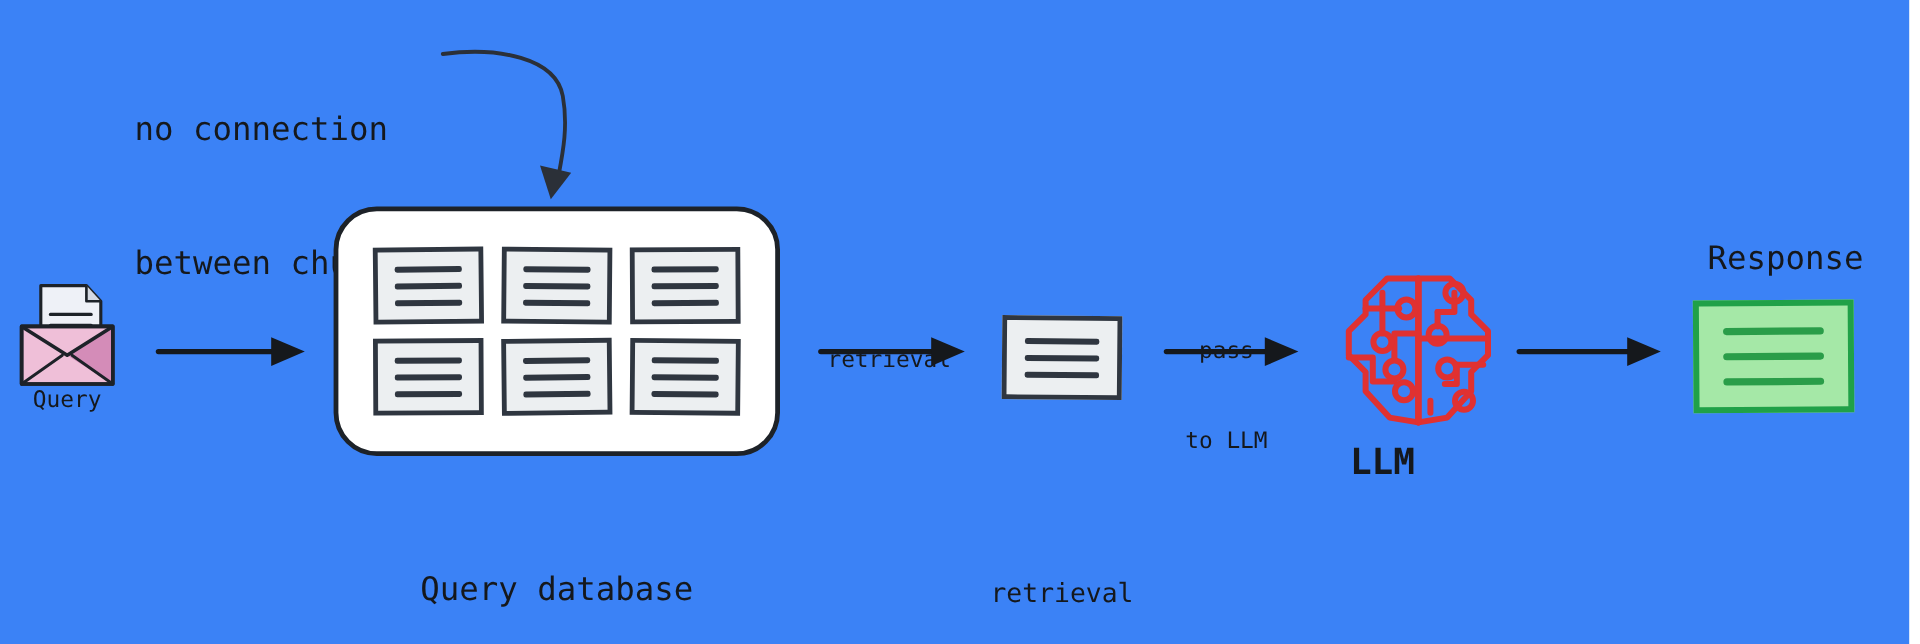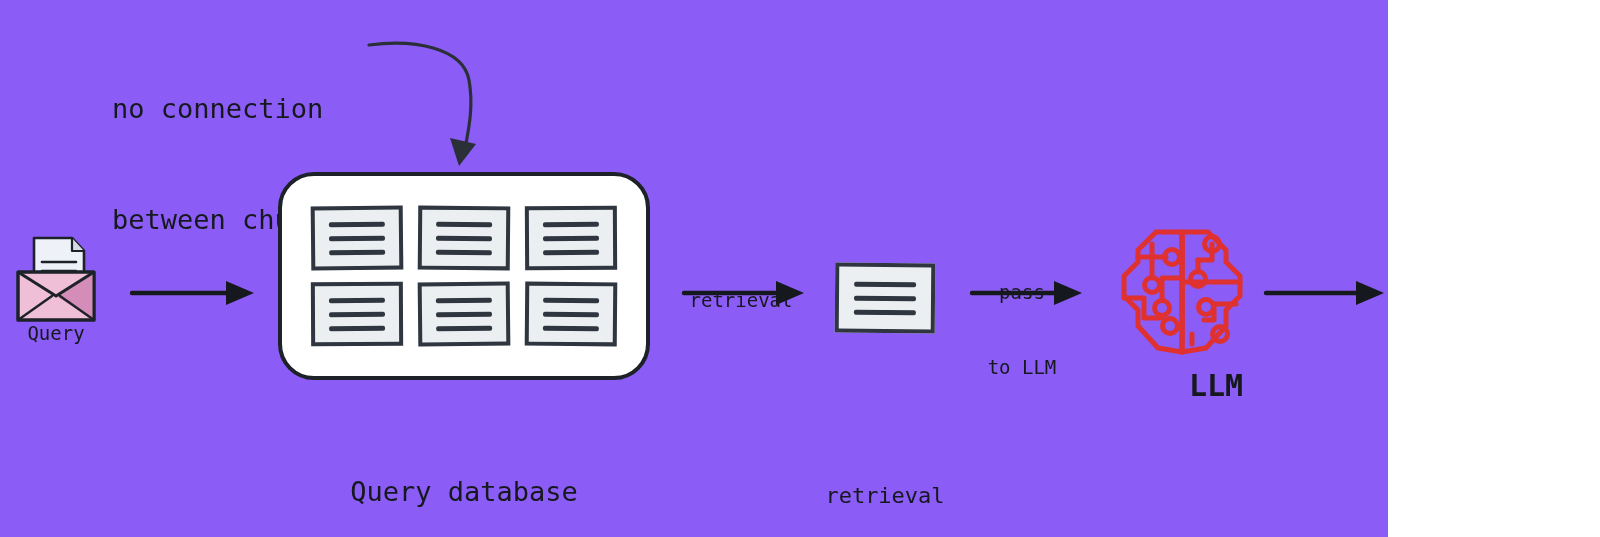--- a/index.html
+++ b/index.html
@@ -2,25 +2,26 @@
 <html><head>
 <meta charset="utf-8">
 <style>
   html, body {
     margin: 0;
     padding: 0;
     background: #ffffff;
   }
   #stage {
     position: relative;
-    width: 1388px;
+    width: 1547px;
     height: 537px;
-    background: #8b5cf6;
+    background: #3b82f6;
     overflow: hidden;
     font-family: "DejaVu Sans Mono", "Liberation Mono", monospace;
+    padding-left: 44px;
   }
   .abs { position: absolute; }
 
   
   .annot {
     font-family: "DejaVu Sans Mono", "Liberation Mono", monospace;
     font-size: 27px;
     line-height: 37px;
     color: #15181c;
     white-space: pre;
@@ -298,29 +299,30 @@
         <path d="M 96 82 L 96 98 L 86 98"></path>
         <path d="M 74 112 L 74 122"></path>
 
         <circle cx="94" cy="22" r="7.5"></circle>
         <circle cx="80" cy="57" r="7.5"></circle>
         <circle cx="88" cy="85" r="7.5"></circle>
         <circle cx="102" cy="112" r="7.5"></circle>
       </g>
     </svg>
   </div>
-  <div class="abs llm-label" style="left:1144px; top:368px; width:144px;">LLM</div>
+  <div class="abs llm-label" style="left:1080px; top:368px; width:144px;">LLM</div>
 
   <div class="abs" style="left:1264px; top:278px;">
     <svg width="124" height="30" viewBox="0 0 124 30">
       <line x1="2" y1="15" x2="96" y2="15" stroke="#15181c" stroke-width="4.4" stroke-linecap="round"></line>
       <path d="M 92 3 L 120 15 L 92 27 Z" fill="#15181c"></path>
     </svg>
   </div>
 
+  <div class="abs node-label" style="left:1398px; top:200px; width:180px; font-size:27px;">Response</div>
   <div class="abs" style="left:1411px; top:250px;">
     <div class="resp-box">
       <div class="ln"></div>
       <div class="ln"></div>
       <div class="ln"></div>
     </div>
   </div>
 
 </div>
 

